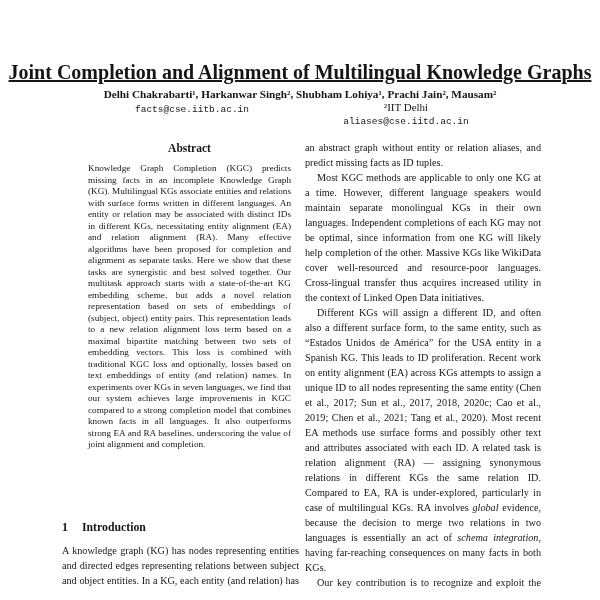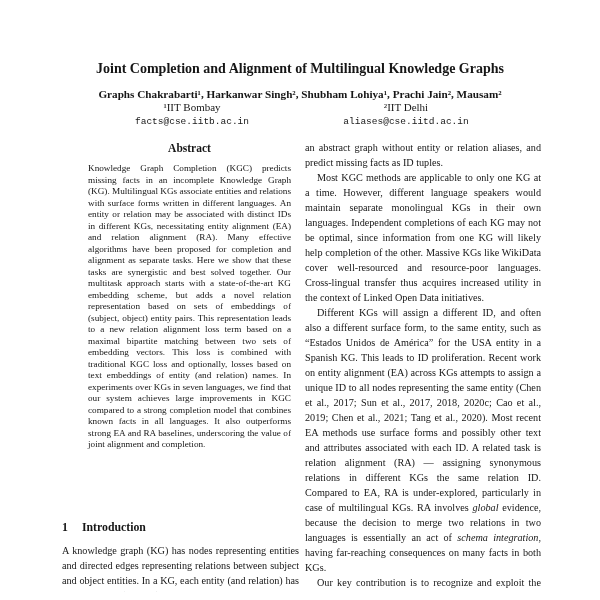--- a/index.html
+++ b/index.html
@@ -10,23 +10,24 @@
     background: #ffffff;
     color: #161616;
     font-family: "Liberation Serif", serif;
     overflow: hidden;
   }
   .title {
     position: absolute;
     top: 61px; left: 0;
     width: 600px;
     text-align: center;
-    font-size: 14px;
+    font-size: 20px;
     font-weight: bold;
     margin: 0;
+    text-decoration: underline;
   }
   .authors {
     position: absolute;
     top: 88px; left: 0;
     width: 600px;
     text-align: center;
     font-size: 11.2px;
     font-weight: bold;
   }
   .affil { position: absolute; top: 101px; text-align: center; }
@@ -81,24 +82,23 @@
   }
   .seg-em { font-style: italic; margin-top: 40px; }
 </style>
 </head>
 <body>
 
 <div class="page">
 
   <h1 class="title">Joint Completion and Alignment of Multilingual Knowledge Graphs</h1>
 
-  <div class="authors">Graphs Chakrabarti¹, Harkanwar Singh², Shubham Lohiya¹, Prachi Jain², Mausam²</div>
+  <div class="authors">Delhi Chakrabarti¹, Harkanwar Singh², Shubham Lohiya¹, Prachi Jain², Mausam²</div>
 
   <div class="affil affil-1">
-    <div class="affil-name">¹IIT Bombay</div>
     <div class="email">facts@cse.iitb.ac.in</div>
   </div>
 
   <div class="affil affil-2">
     <div class="affil-name">²IIT Delhi</div>
     <div class="email">aliases@cse.iitd.ac.in</div>
   </div>
 
   <div class="col col-left">
     <div class="abs-heading">Abstract</div>

